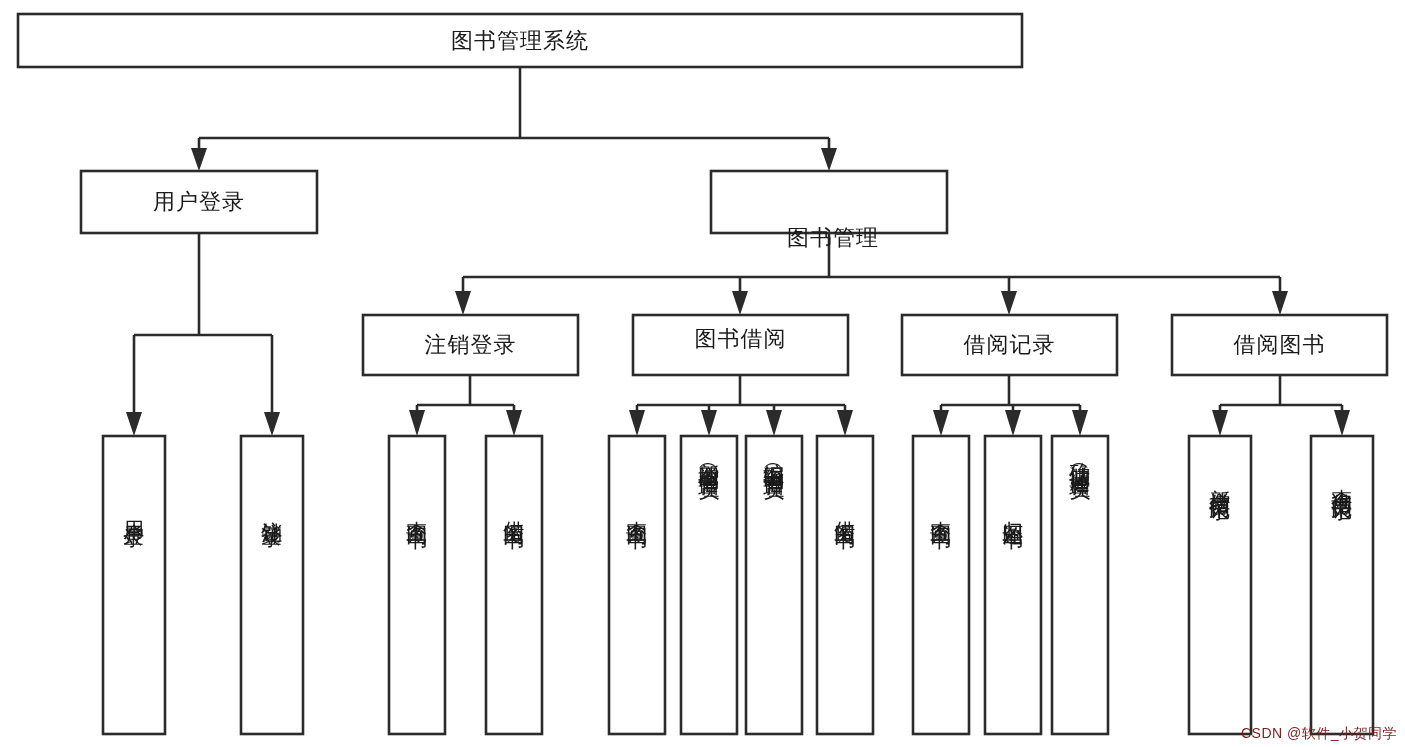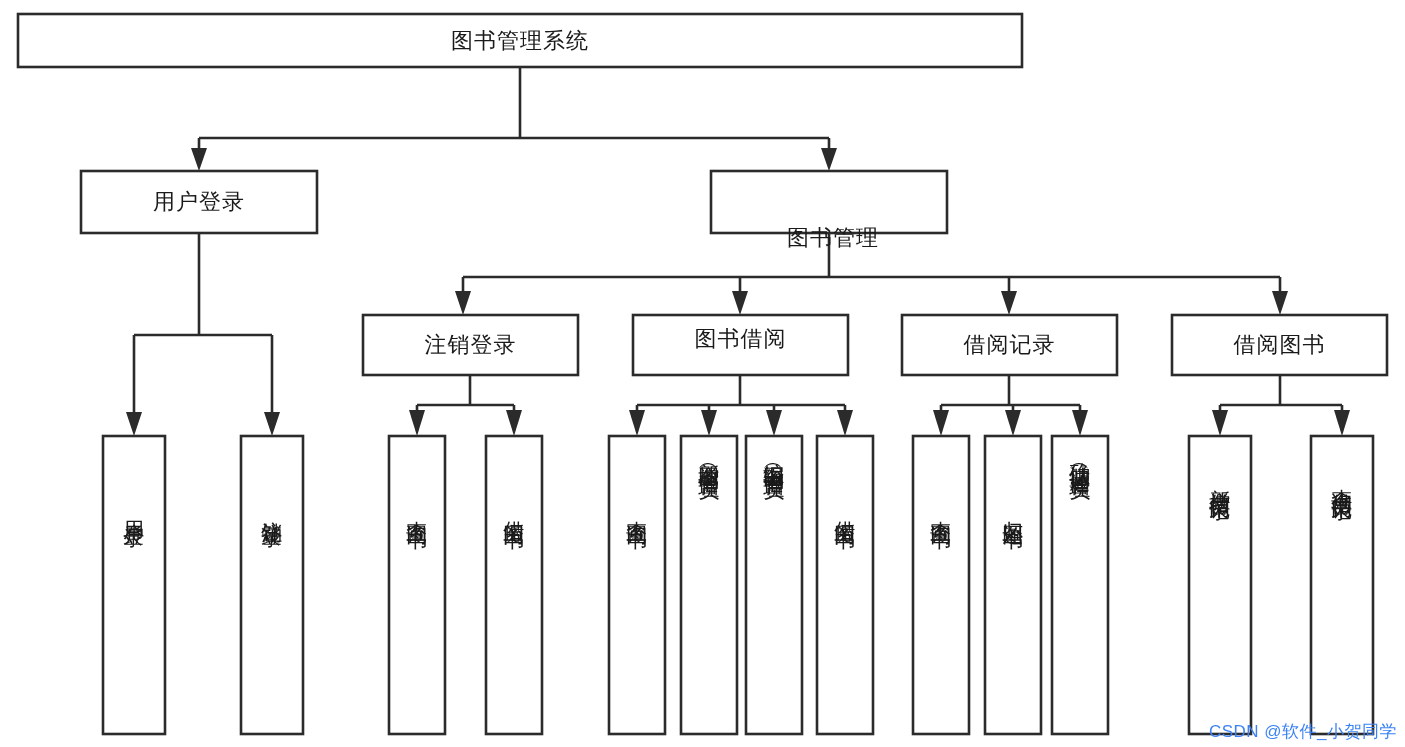--- a/index.html
+++ b/index.html
@@ -71,22 +71,22 @@
     font-size: 22px;
     color: #1a1a1a;
     letter-spacing: 1px;
     white-space: nowrap;
   }
   #watermark {
     position: absolute;
     right: 8px;
     bottom: 4px;
     font-family: "Liberation Sans", "DejaVu Sans", sans-serif;
-    font-size: 17px;
-    color: #3b82f6;
+    font-size: 14px;
+    color: #7f1d1d;
     letter-spacing: 0.5px;
     white-space: nowrap;
   }
 </style>
 </head>
 <body>
 
 <div id="diagram-root">
 
   <svg id="tree-svg" viewBox="0 0 1405 747">

